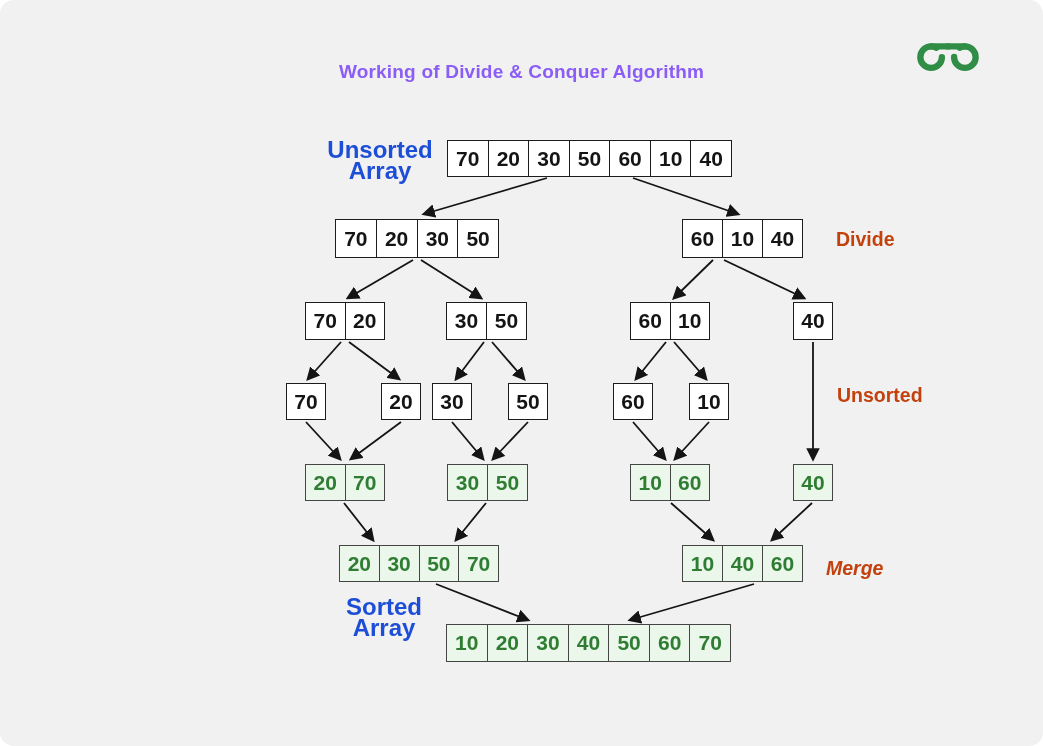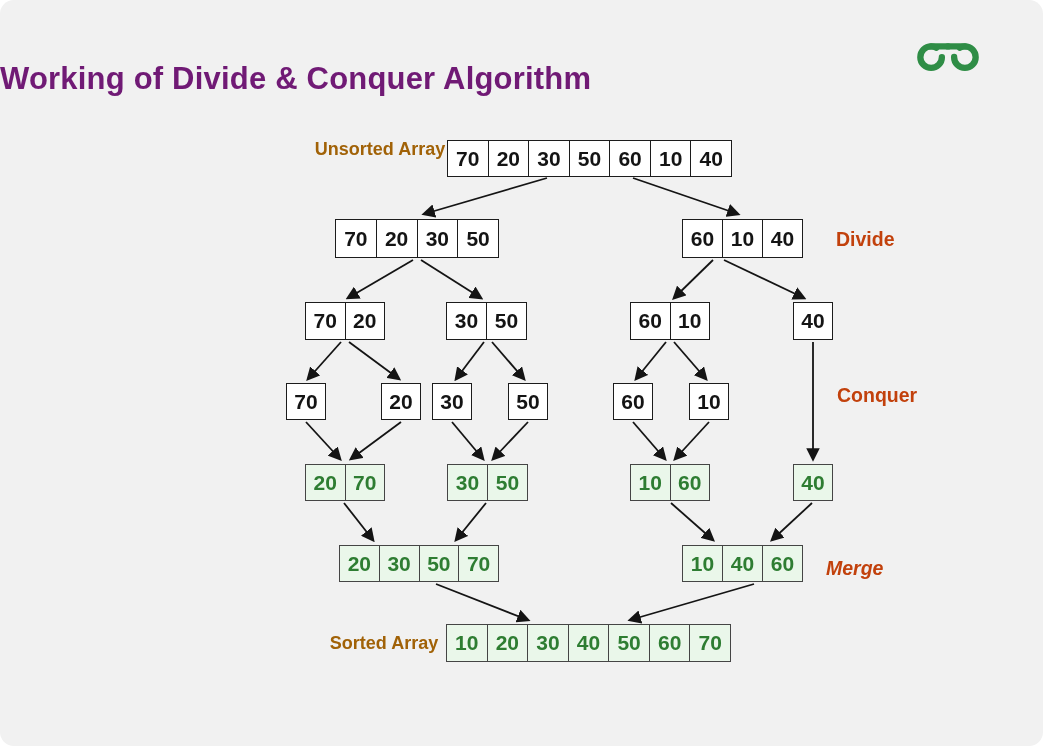--- a/index.html
+++ b/index.html
@@ -2,26 +2,26 @@
 <html><head>
 <meta charset="utf-8">
 <style>
   html,body{margin:0;padding:0;background:#ffffff;}
   body{font-family:"Liberation Sans","DejaVu Sans",sans-serif;}
   .canvas{
     position:relative;width:1043px;height:746px;background:#f1f1f1;
     border-radius:14px;overflow:hidden;
   }
   .title{
-    position:absolute;left:0;top:61px;width:100%;text-align:left;
-    font-size:31px;font-weight:bold;color:#701a75;letter-spacing:0.2px;
+    position:absolute;left:0;top:61px;width:100%;text-align:center;
+    font-size:19px;font-weight:bold;color:#8b5cf6;letter-spacing:0.2px;
   }
   .side-label{
-    position:absolute;font-weight:bold;font-size:18px;line-height:21px;
-    color:#a16207;text-align:center;
+    position:absolute;font-weight:bold;font-size:24px;line-height:21px;
+    color:#1d4ed8;text-align:center;
   }
   .step-label{
     position:absolute;font-weight:bold;font-size:19.5px;color:#c2410c;white-space:nowrap;
   }
   .abox{
     position:absolute;display:flex;box-sizing:border-box;
     background:#ffffff;border:1.8px solid #1c1c1c;
   }
   .abox .cell{
     flex:1;display:flex;align-items:center;justify-content:center;
@@ -45,23 +45,23 @@
     <g fill="none" stroke="#2f8d46" stroke-width="6" stroke-linecap="round">
       <path d="M33 7 H17"></path>
       <circle cx="17" cy="17.2" r="10.2" stroke-dasharray="53 11.1"></circle>
       <path d="M33 7 H49"></path>
       <circle cx="49" cy="17.2" r="10.2" stroke-dasharray="32 10.7 21.4 64"></circle>
     </g>
   </svg>
 
   <div class="side-label" style="left:310px;top:139px;width:140px;">Unsorted Array</div>
   <div class="step-label" style="left:836px;top:228px;">Divide</div>
-  <div class="step-label" style="left:837px;top:384px;">Conquer</div>
+  <div class="step-label" style="left:837px;top:384px;">Unsorted</div>
   <div class="step-label" style="left:826px;top:557px;font-style:italic;">Merge</div>
-  <div class="side-label" style="left:329px;top:633px;width:110px;">Sorted Array</div>
+  <div class="side-label" style="left:329px;top:596px;width:110px;">Sorted Array</div>
 
   <svg class="arrows">
     <defs>
       <marker id="ah" viewBox="0 0 10 10" refX="8" refY="5" markerWidth="7.5" markerHeight="7.5" orient="auto-start-reverse">
         <path d="M0 0 L10 5 L0 10 z" fill="#141414"></path>
       </marker>
     </defs>
     <g id="arrow-group" stroke="#141414" stroke-width="1.8">
         <line x1="547" y1="178" x2="424" y2="214" marker-end="url(#ah)"></line>
         <line x1="633" y1="178" x2="738" y2="214" marker-end="url(#ah)"></line>

